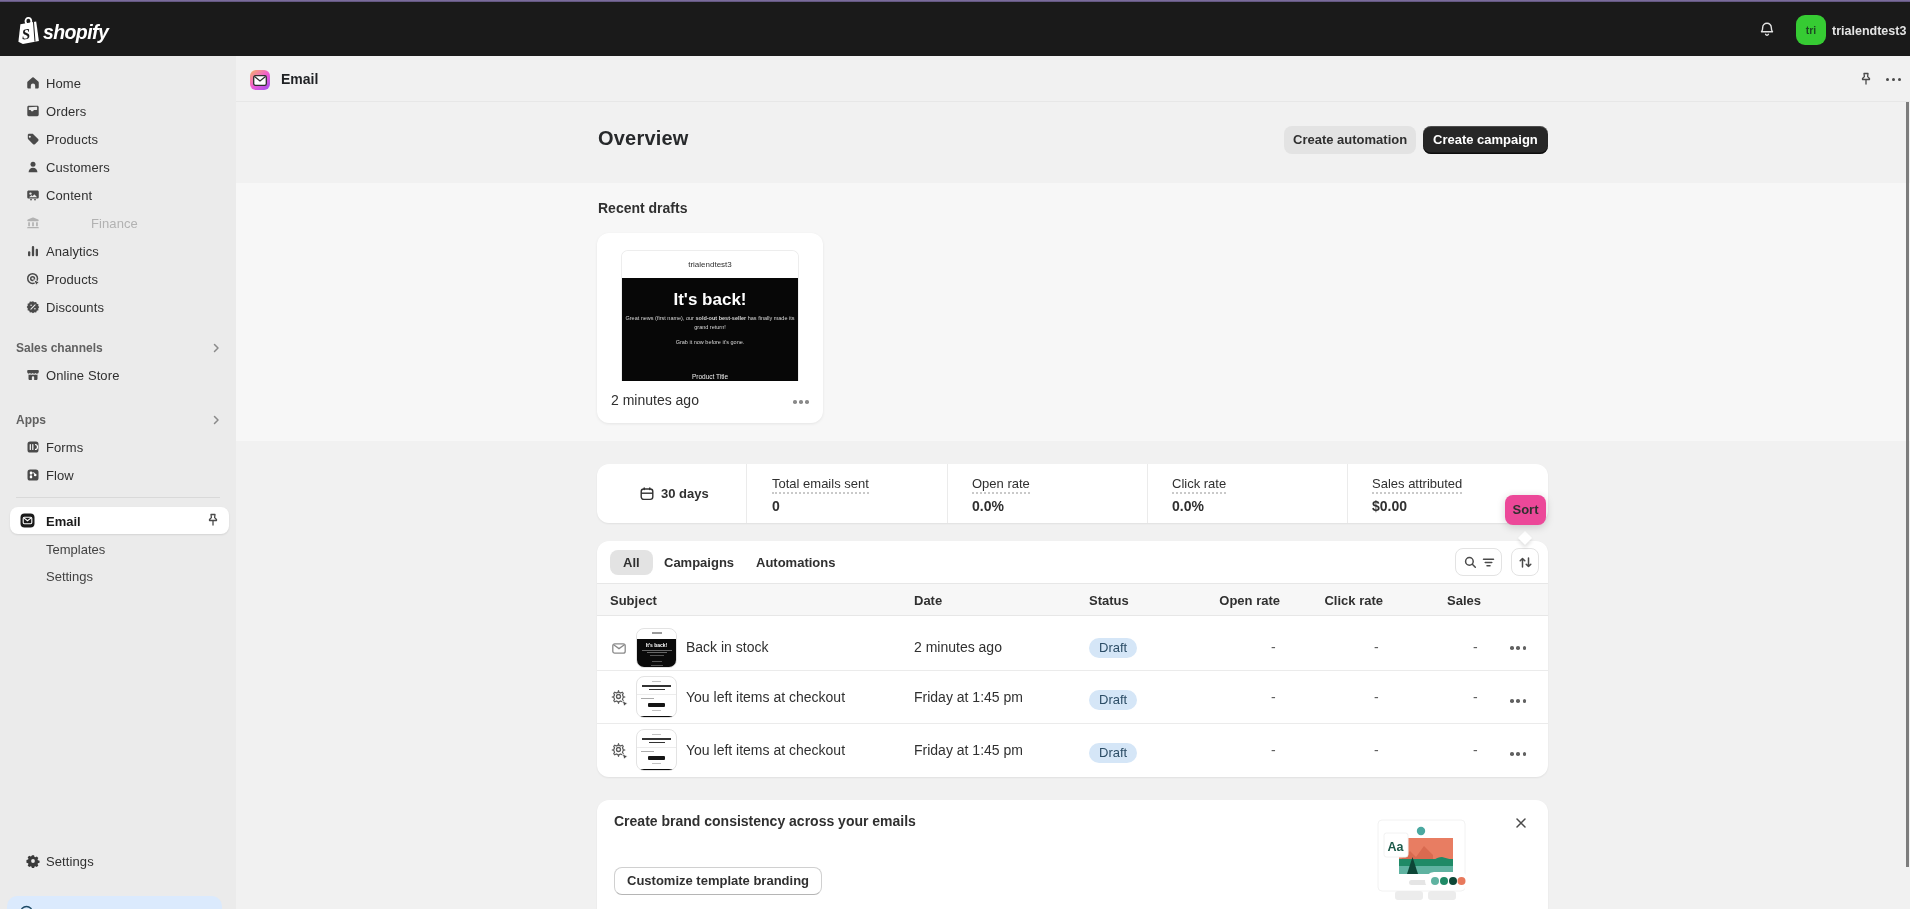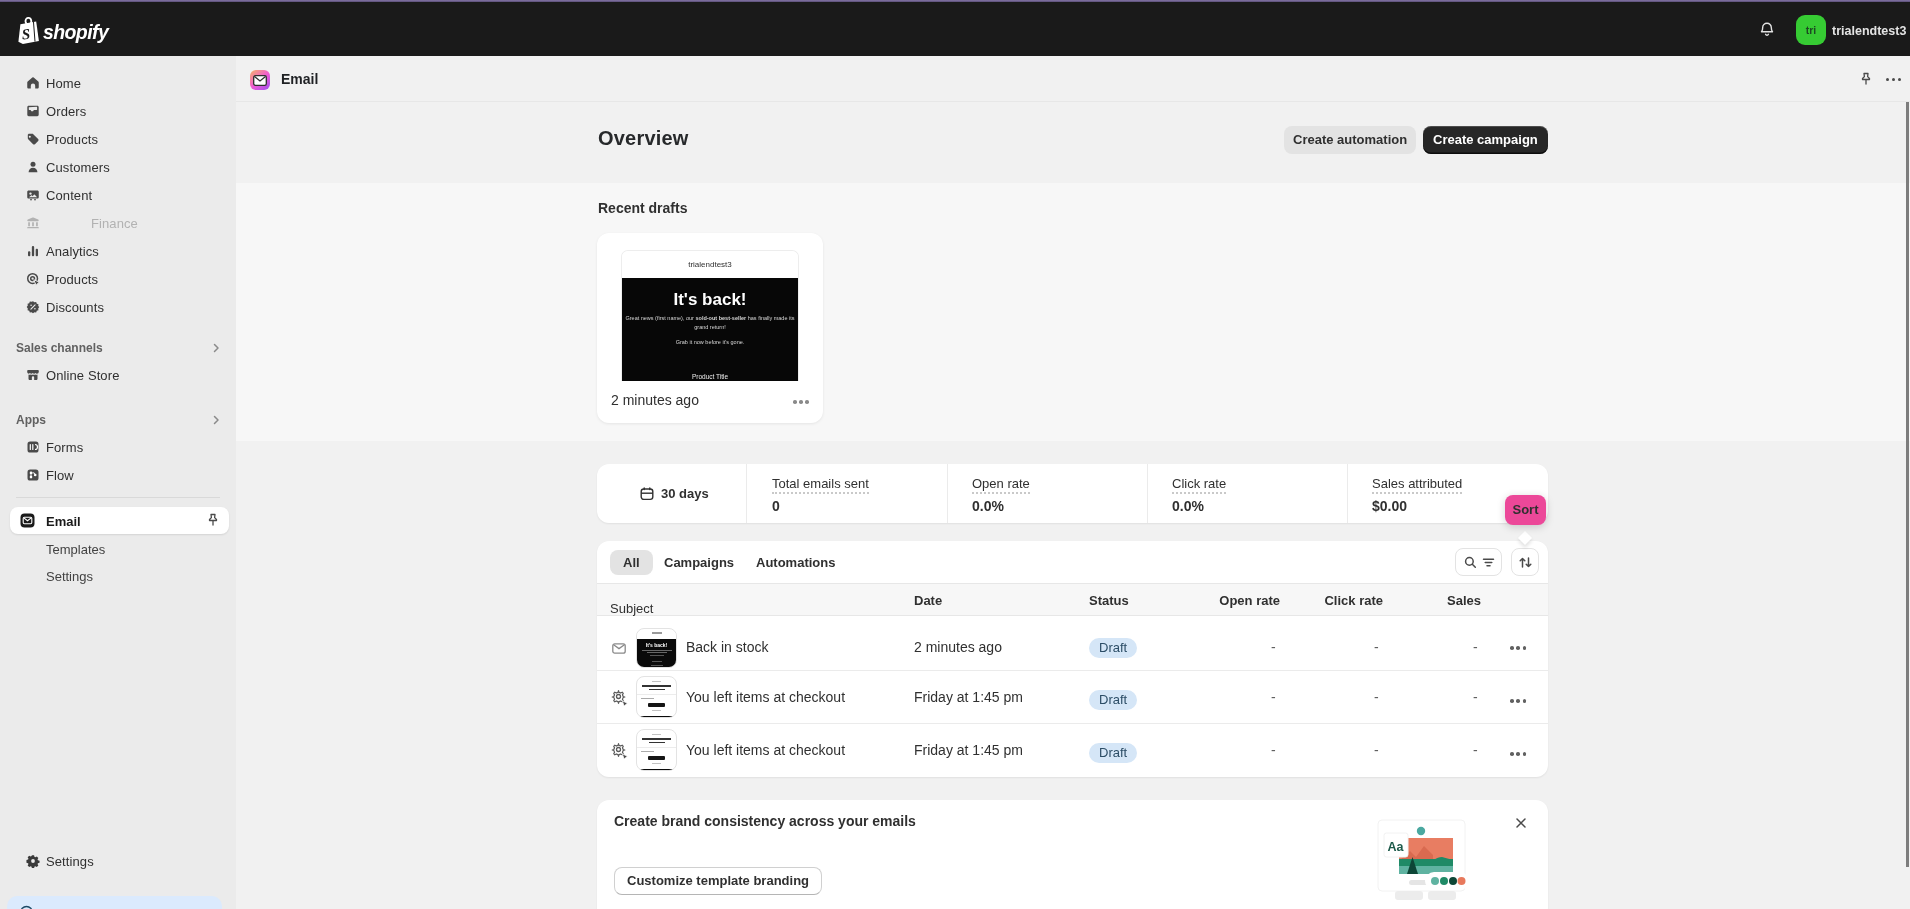--- a/index.html
+++ b/index.html
@@ -259,21 +259,21 @@
       </svg>
     </div>
     <div class="abs" style="left:914px;top:7px;width:28px;height:28px;border:1px solid #e3e3e3;border-radius:8px;background:#fff;">
       <svg class="abs" style="left:6px;top:6px" width="15" height="15" viewBox="0 0 15 15" fill="none" stroke="#4a4a4a" stroke-width="1.5" stroke-linecap="round" stroke-linejoin="round">
         <path d="M4.5 12 V3.5 M4.5 3.5 L2.2 5.8 M4.5 3.5 L6.8 5.8"></path>
         <path d="M10.5 3 v8.5 M10.5 11.5 L8.2 9.2 M10.5 11.5 L12.8 9.2"></path>
       </svg>
     </div>
 
     <div class="abs" style="left:0;top:42px;width:951px;height:33px;background:#f7f7f7;border-top:1px solid #e7e7e7;border-bottom:1px solid #e7e7e7;">
-      <span class="abs" style="left:13px;top:17px;font-size:13px;font-weight:normal;color:#303030;">Subject</span>
+      <span class="abs" style="left:13px;top:9px;font-size:13px;font-weight:bold;color:#303030;">Subject</span>
       <span class="abs" style="left:317px;top:9px;font-size:13px;font-weight:bold;color:#303030;">Date</span>
       <span class="abs" style="left:492px;top:9px;font-size:13px;font-weight:bold;color:#303030;">Status</span>
       <span class="abs" style="right:268px;top:9px;font-size:13px;font-weight:bold;color:#303030;">Open rate</span>
       <span class="abs" style="right:165px;top:9px;font-size:13px;font-weight:bold;color:#303030;">Click rate</span>
       <span class="abs" style="right:67px;top:9px;font-size:13px;font-weight:bold;color:#303030;">Sales</span>
     </div>
 
     <div class="abs" style="left:0;top:76px;width:951px;height:54px;border-bottom:1px solid #ebebeb;">
       <svg class="abs" style="left:15px;top:26px" width="14" height="11" viewBox="0 0 14 11" fill="none" stroke="#8a8a8a" stroke-width="1.3">
           <rect x=".8" y=".8" width="12.4" height="9.4" rx="2"></rect>

